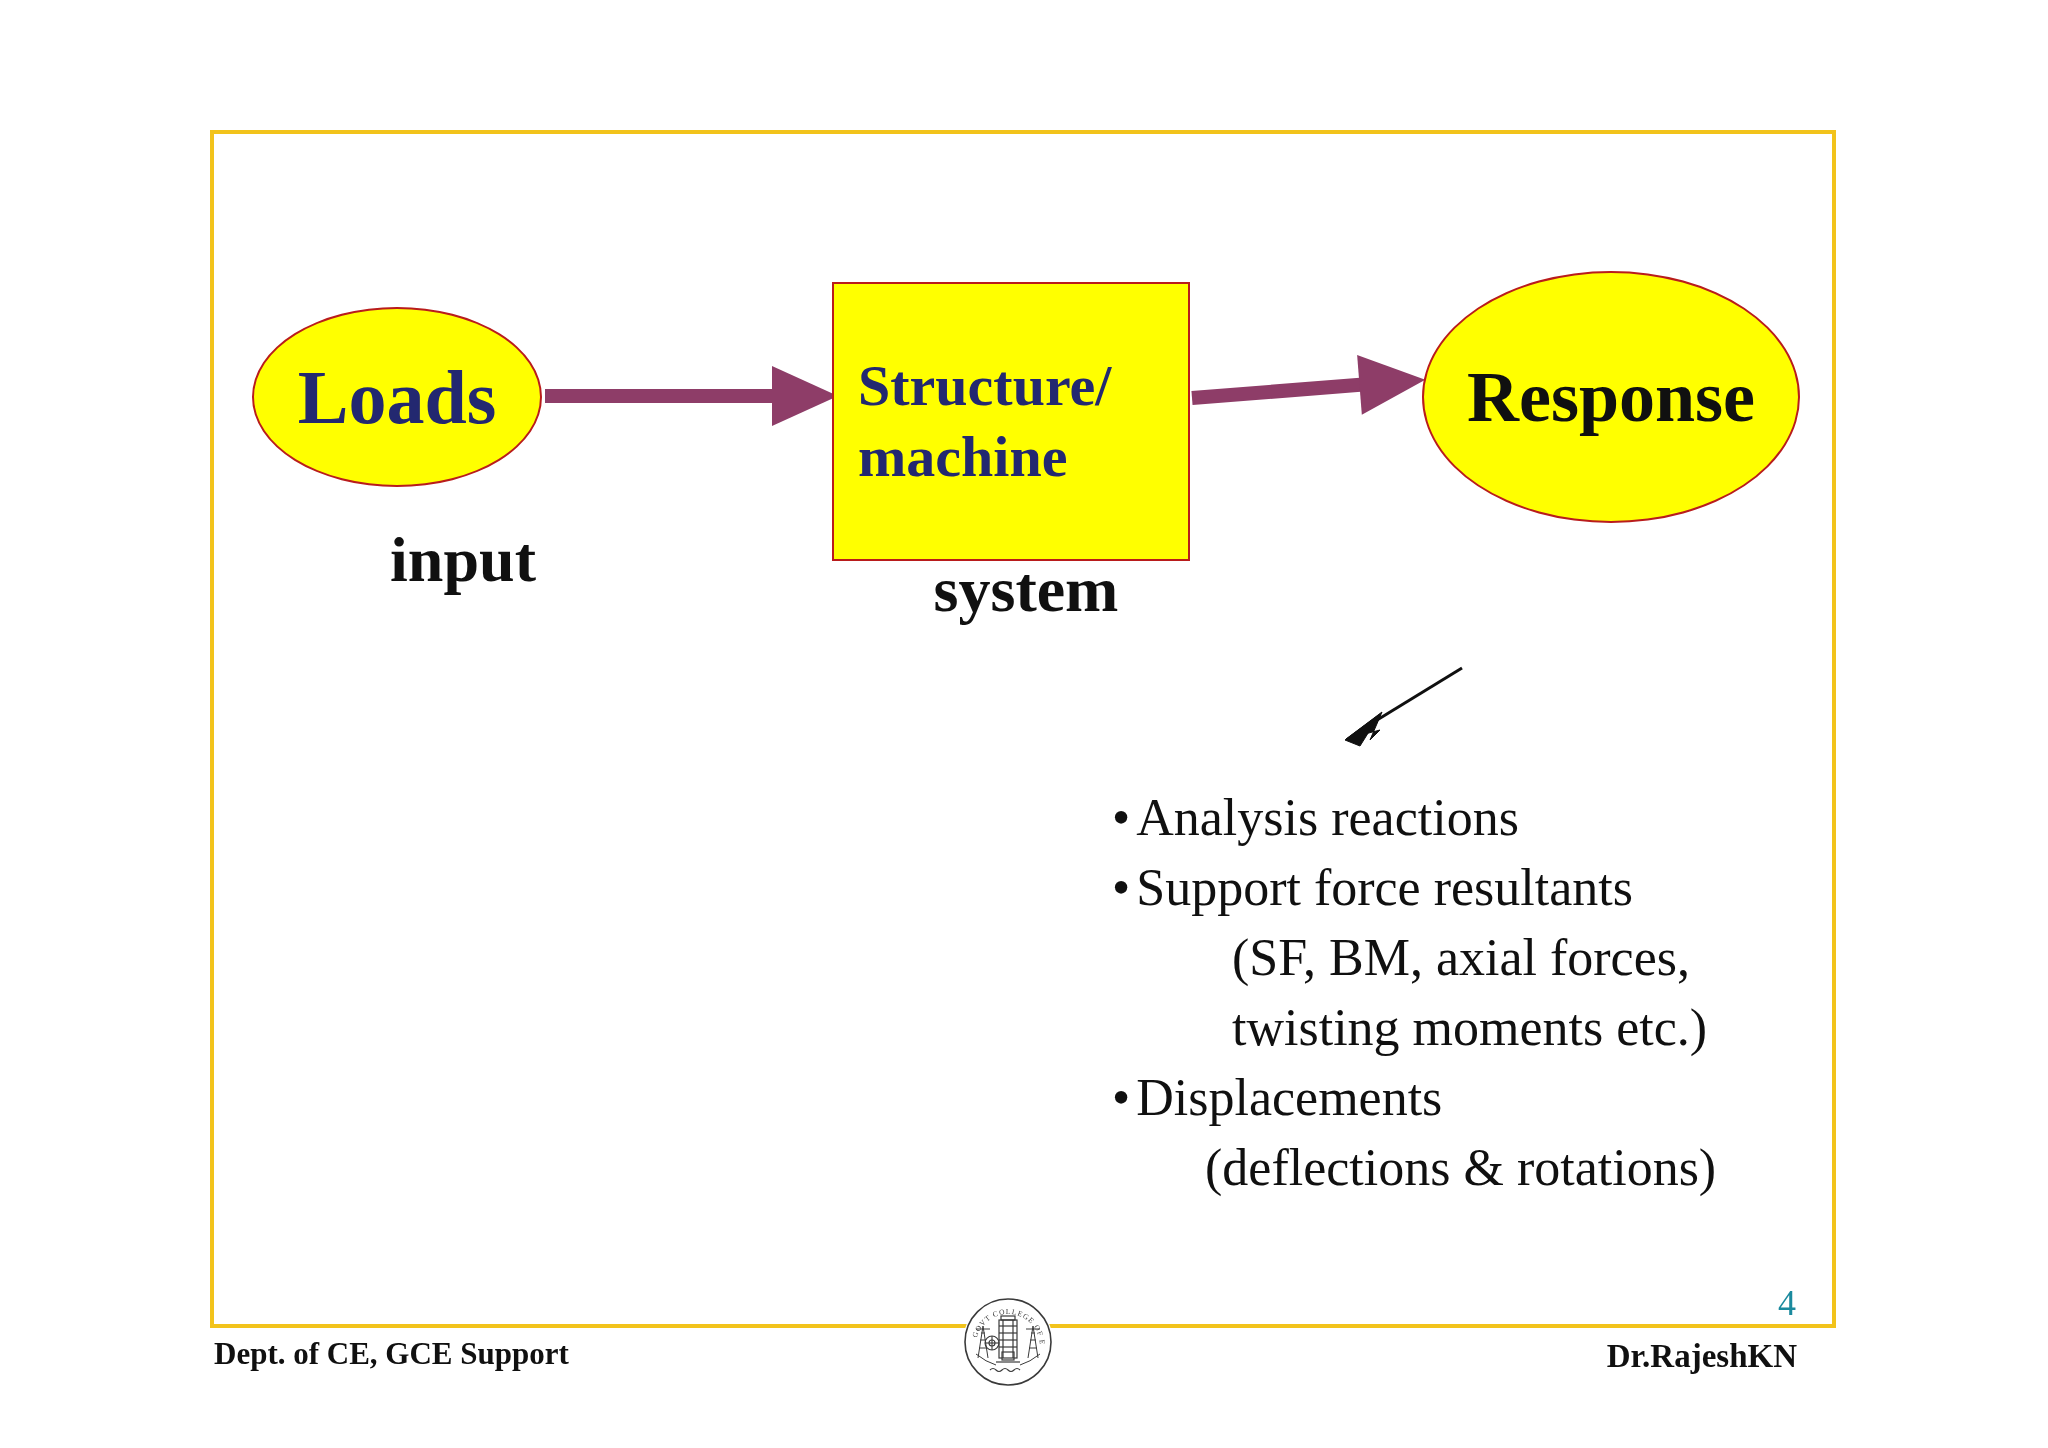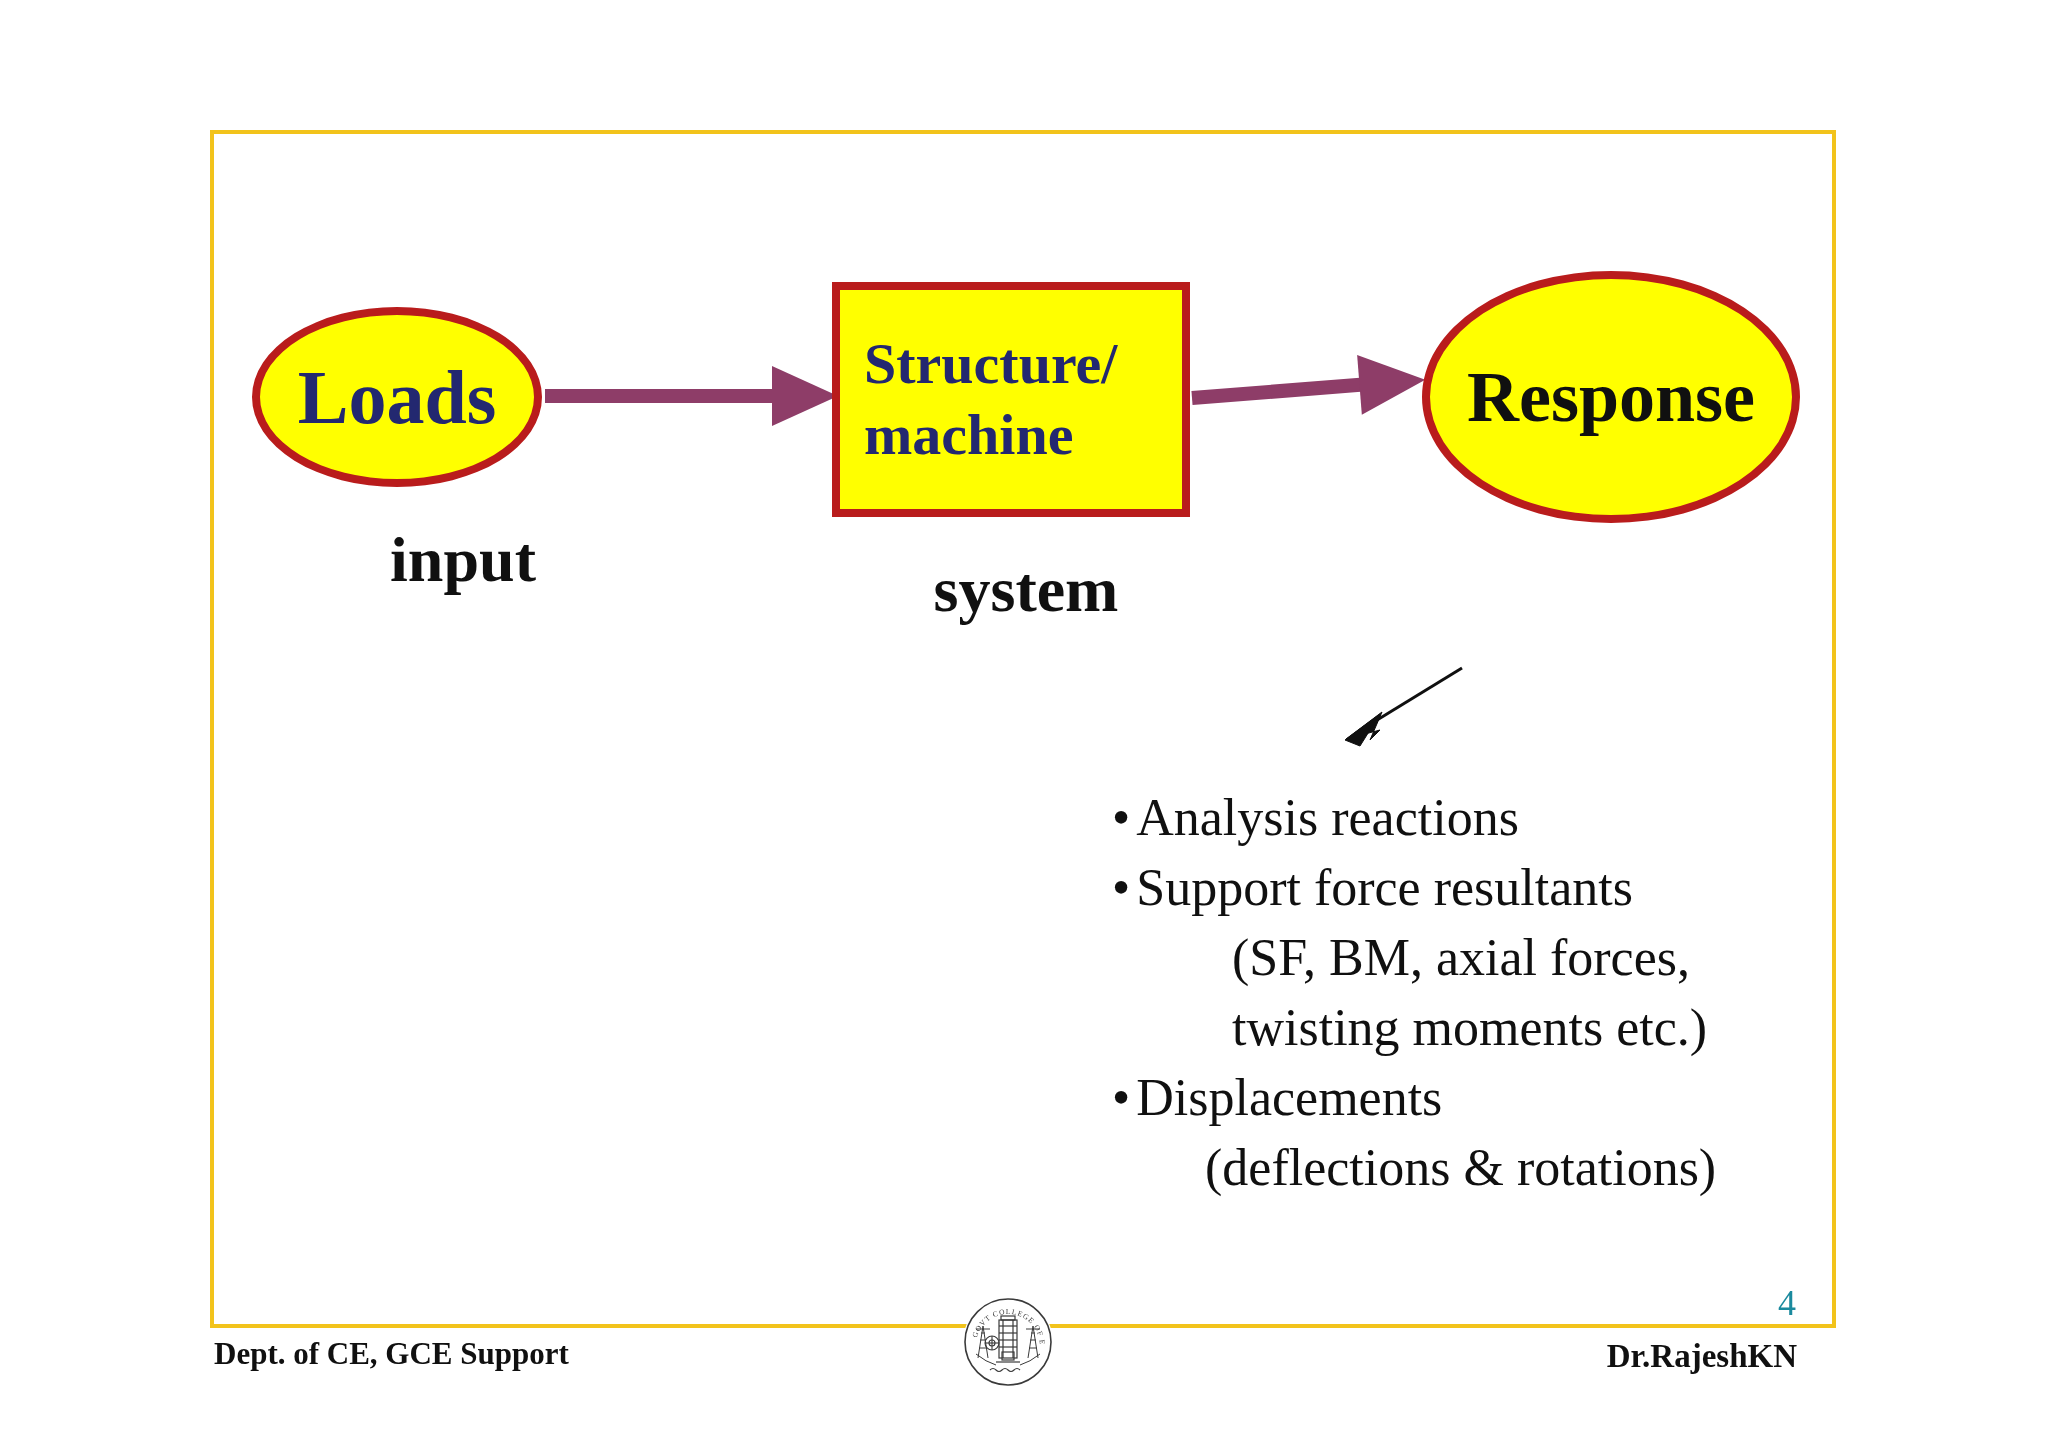--- a/index.html
+++ b/index.html
@@ -14,30 +14,30 @@
     position:absolute;
     left:210px;top:130px;
     width:1626px;height:1198px;
     border:4px solid #F2C31B;
     box-sizing:border-box;
     z-index:1;
   }
   .shape{
     position:absolute;
     background:#FFFF00;
-    border:8px solid #b91c1c;
+    border:2px solid #b91c1c;
     box-sizing:border-box;
     display:flex;align-items:center;justify-content:center;
     z-index:3;
   }
   .ellipse{border-radius:50%;}
   .loads-ellipse{left:252px;top:307px;width:290px;height:180px;}
   .loads-ellipse .shape-label{font-size:76px;font-weight:bold;color:#232870;}
   .structure-box{
-    left:832px;top:282px;width:358px;height:235px;
+    left:832px;top:282px;width:358px;height:279px;
     flex-direction:column;align-items:flex-start;justify-content:center;
     padding-left:24px;
   }
   .structure-box .shape-label{
     font-size:58px;font-weight:bold;color:#232870;line-height:1.22;
   }
   .response-ellipse{left:1422px;top:271px;width:378px;height:252px;}
   .response-ellipse .shape-label{font-size:72px;font-weight:bold;color:#101010;}
   .io-label{
     position:absolute;

